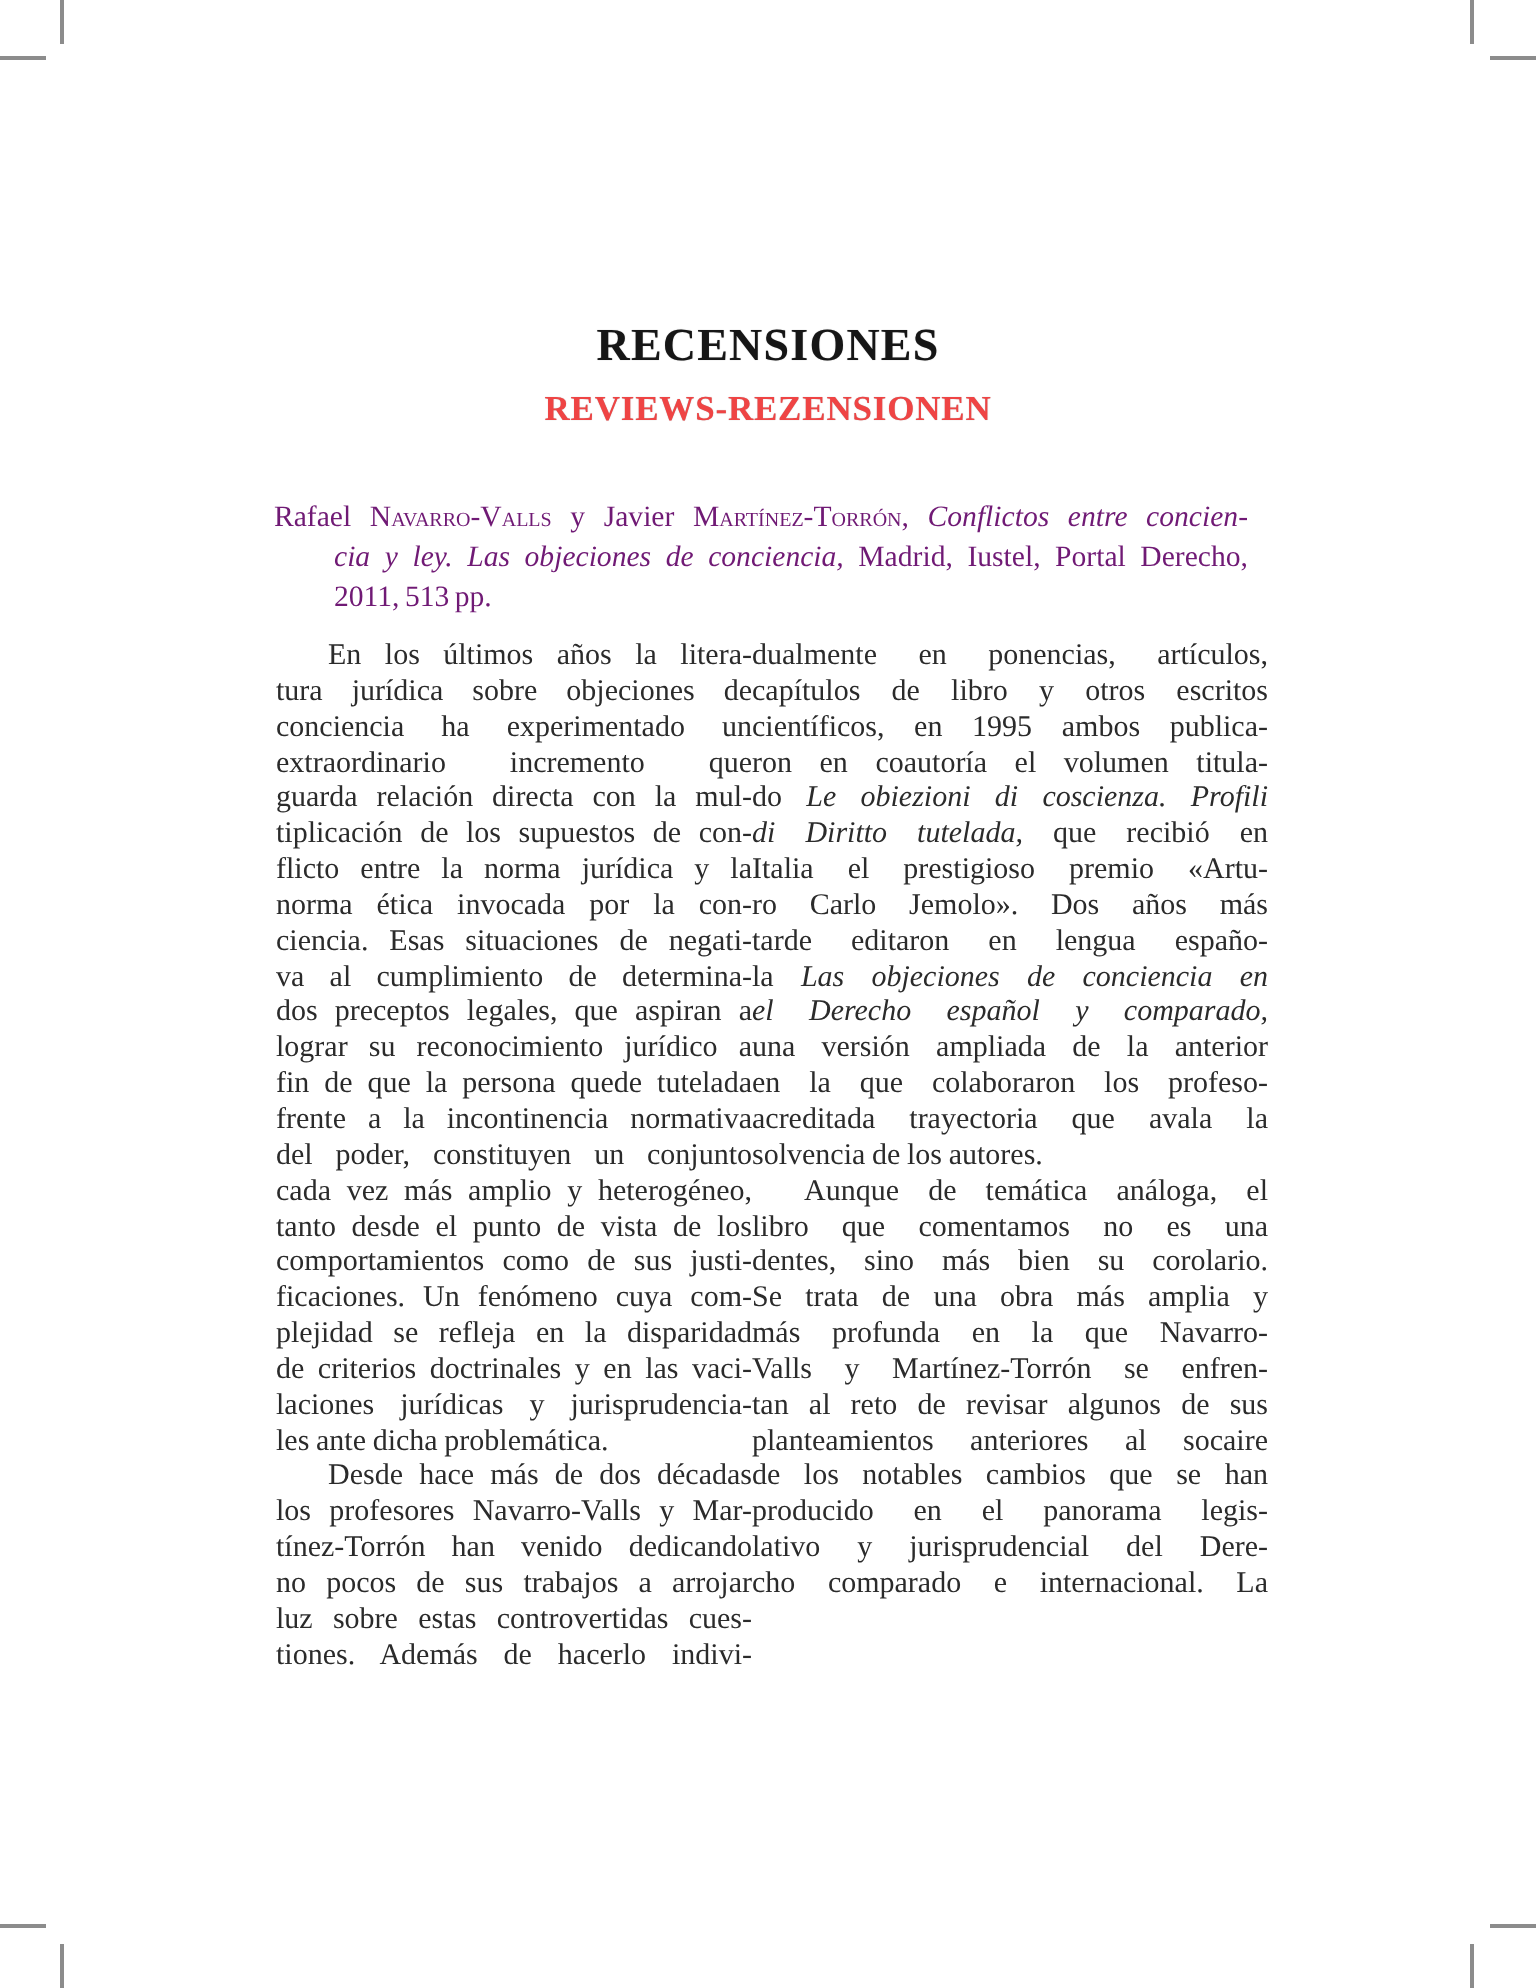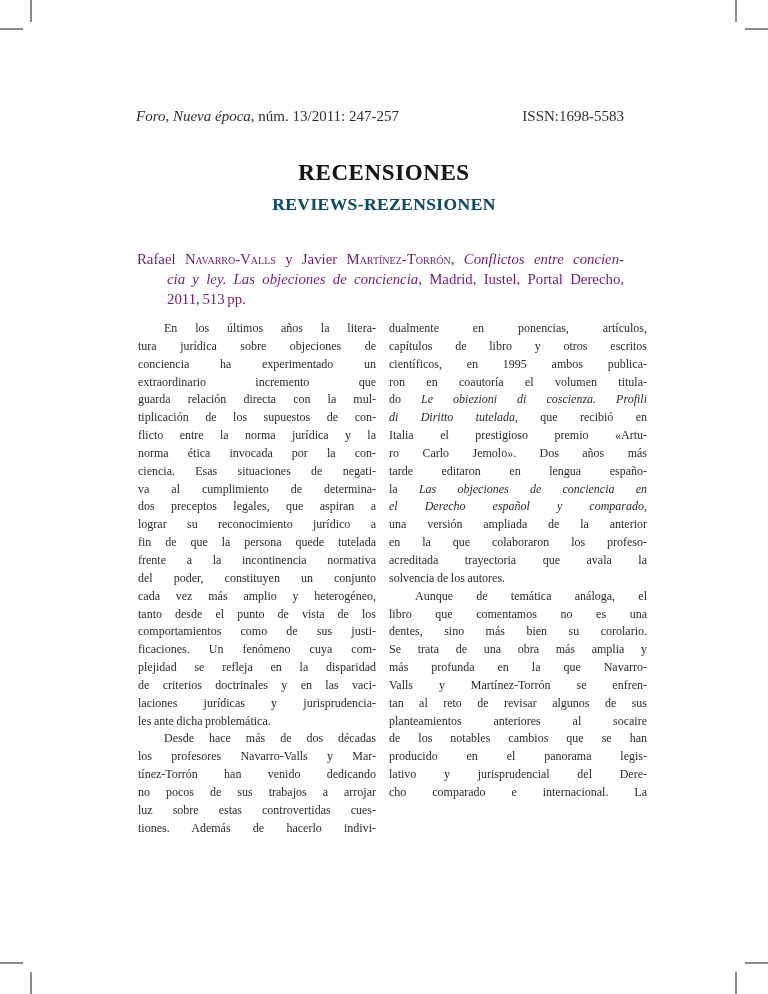--- a/index.html
+++ b/index.html
@@ -26,34 +26,34 @@
   .runninghead .it { font-style:italic; }
 
   .title {
     position:absolute; top:161px; left:0; width:768px; text-align:center;
     font-size:23px; font-weight:bold; letter-spacing:0.6px; line-height:1;
     color:#161616; text-shadow:0 0 0.5px rgba(0,0,0,0.35);
   }
   .subtitle {
     position:absolute; top:196px; left:0; width:768px; text-align:center;
     font-size:17.5px; font-weight:bold; letter-spacing:0.4px; line-height:1;
-    color:#0c4a6e; text-shadow:0 0 0.5px rgba(0,0,0,0.3);
+    color:#ef4444; text-shadow:0 0 0.5px rgba(0,0,0,0.3);
   }
 
   .citation {
     position:absolute; top:249px; left:137px; width:487px;
     font-size:14.8px; line-height:20px; color:#701a75;
   }
   .citation .line { text-align:justify; text-align-last:justify; word-spacing:-1px; }
   .citation .line.indent { padding-left:30px; }
   .citation .line.end { text-align-last:left; }
 
   .columns {
     position:absolute; top:320px; left:138px; width:509px;
-    display:flex; gap:13px; font-size:12px; line-height:17.85px;
+    display:flex; font-size:15px; line-height:17.85px;
     color:#2b2b2b;
   }
   .col.left  { width:238px; }
   .col.right { width:258px; }
   .col .line { text-align:justify; text-align-last:justify; word-spacing:-0.4px; }
   .col .line.indent { text-indent:26px; }
   .col .line.end { text-align-last:left; }
 
   .run.i  { font-style:italic; }
   .run.sc { font-variant:small-caps; }
@@ -65,26 +65,20 @@
 
   <div class="crop tlv"></div>
   <div class="crop tlh"></div>
   <div class="crop trv"></div>
   <div class="crop trh"></div>
   <div class="crop blh"></div>
   <div class="crop blv"></div>
   <div class="crop brh"></div>
   <div class="crop brv"></div>
 
-  <div class="runninghead">
-    <span class="journal-ref">
-      <span class="it">Foro, Nueva época,</span><span> núm. 13/2011: 247-257</span>
-    </span>
-    <span class="issn">ISSN:1698-5583</span>
-  </div>
 
   <div class="title">RECENSIONES</div>
   <div class="subtitle">REVIEWS-REZENSIONEN</div>
 
   <div class="citation">
       <div class="line"><span class="run n">Rafael </span><span class="run sc">Navarro-Valls</span><span class="run n"> y Javier </span><span class="run sc">Martínez-Torrón</span><span class="run n">, </span><span class="run i">Conflictos entre concien-</span></div>
       <div class="line indent"><span class="run i">cia y ley. Las objeciones de conciencia,</span><span class="run n"> Madrid, Iustel, Portal Derecho,</span></div>
       <div class="line indent end"><span class="run n">2011, 513 pp.</span></div>
     </div>
 

